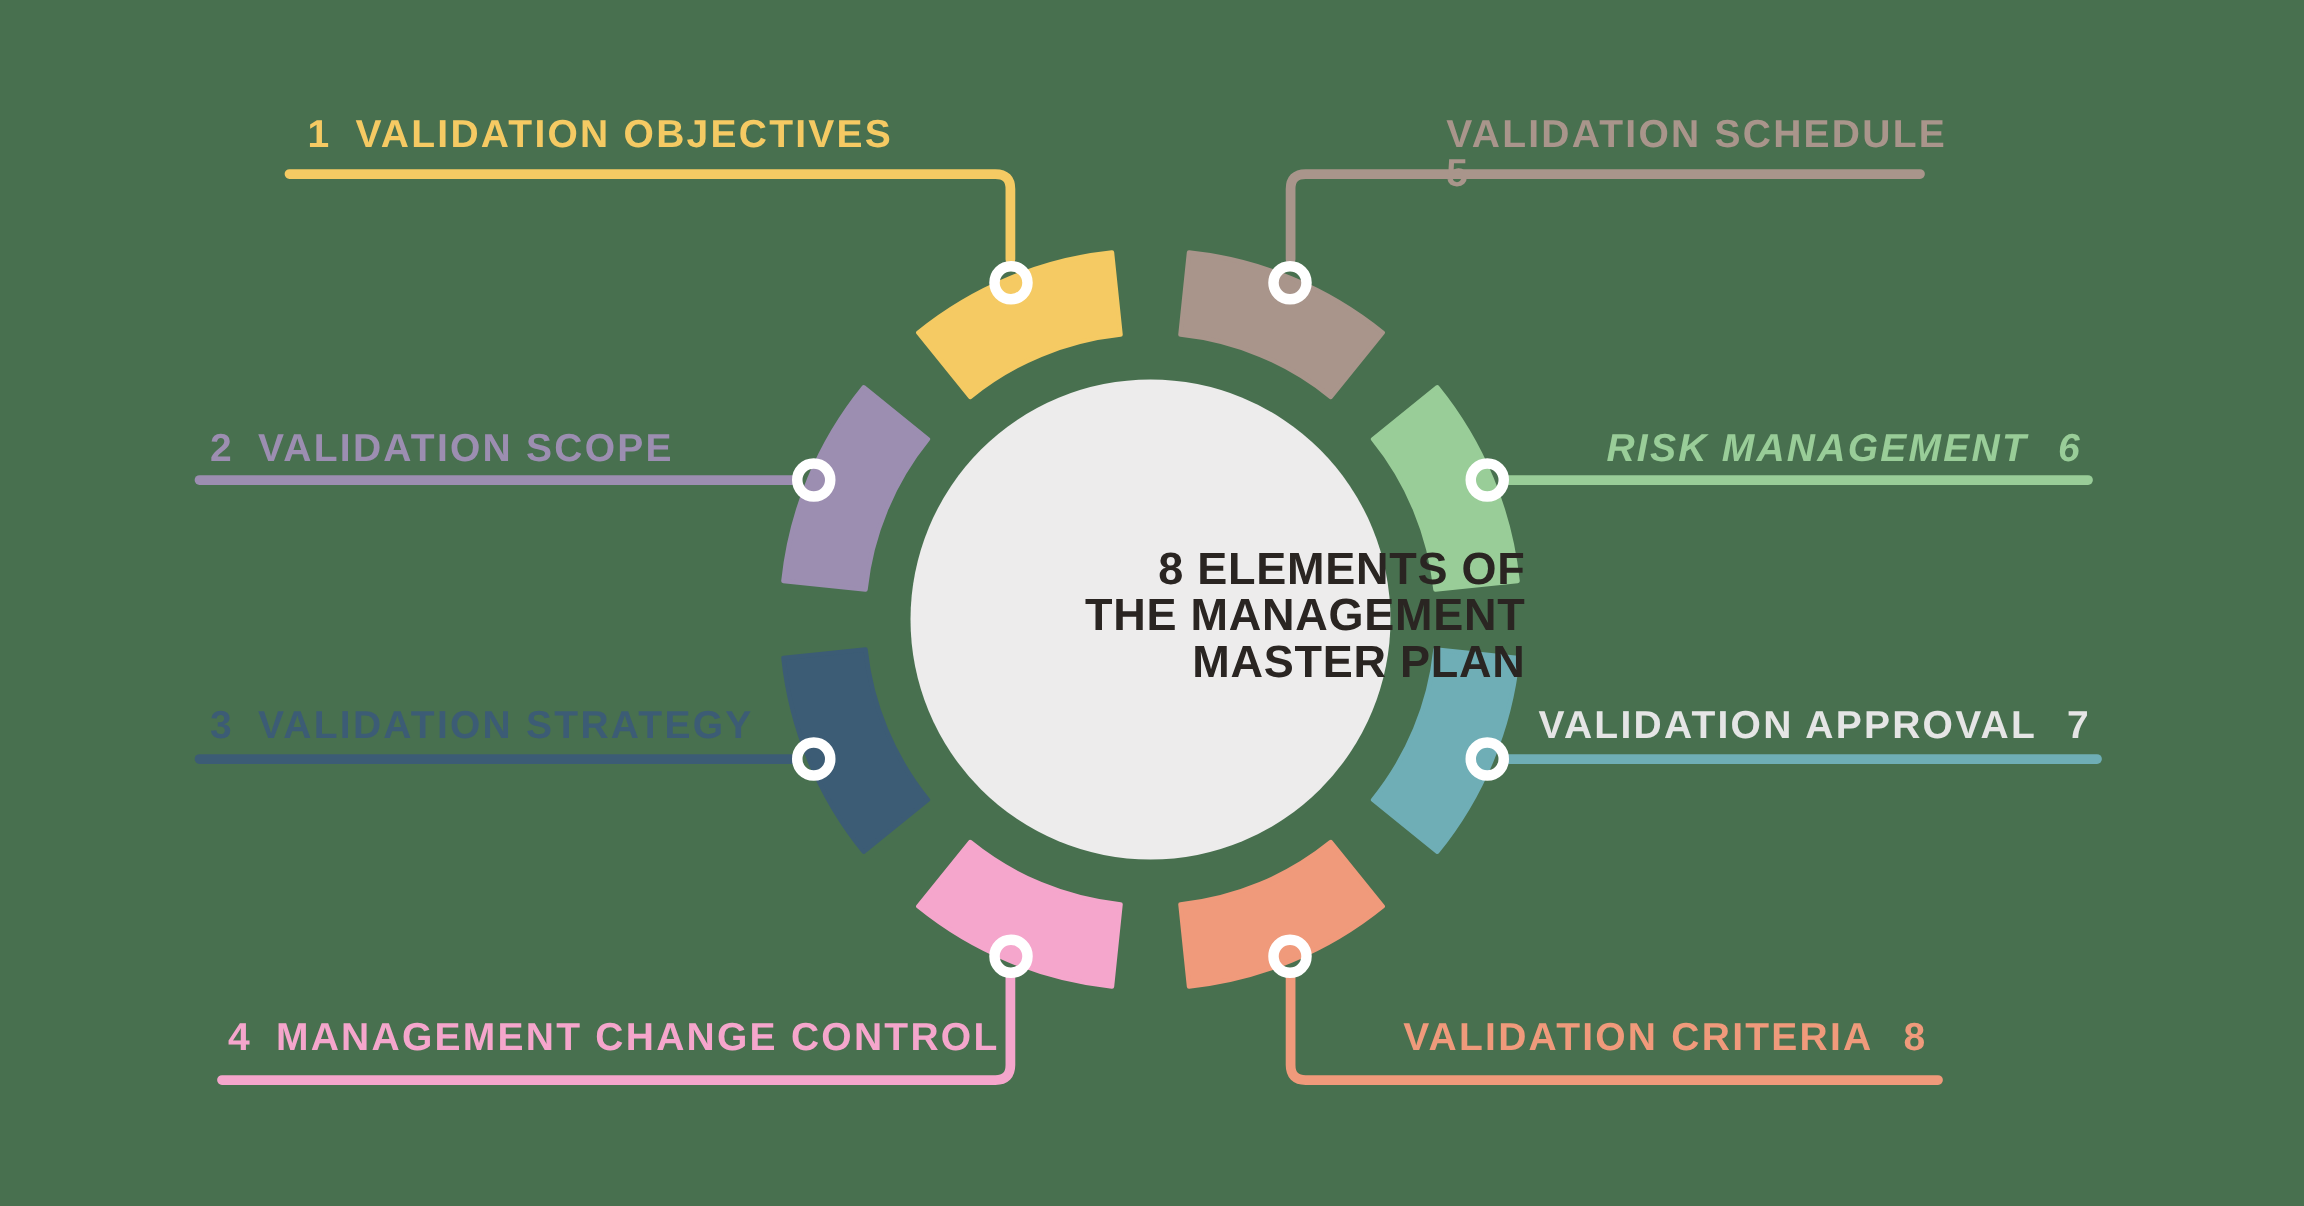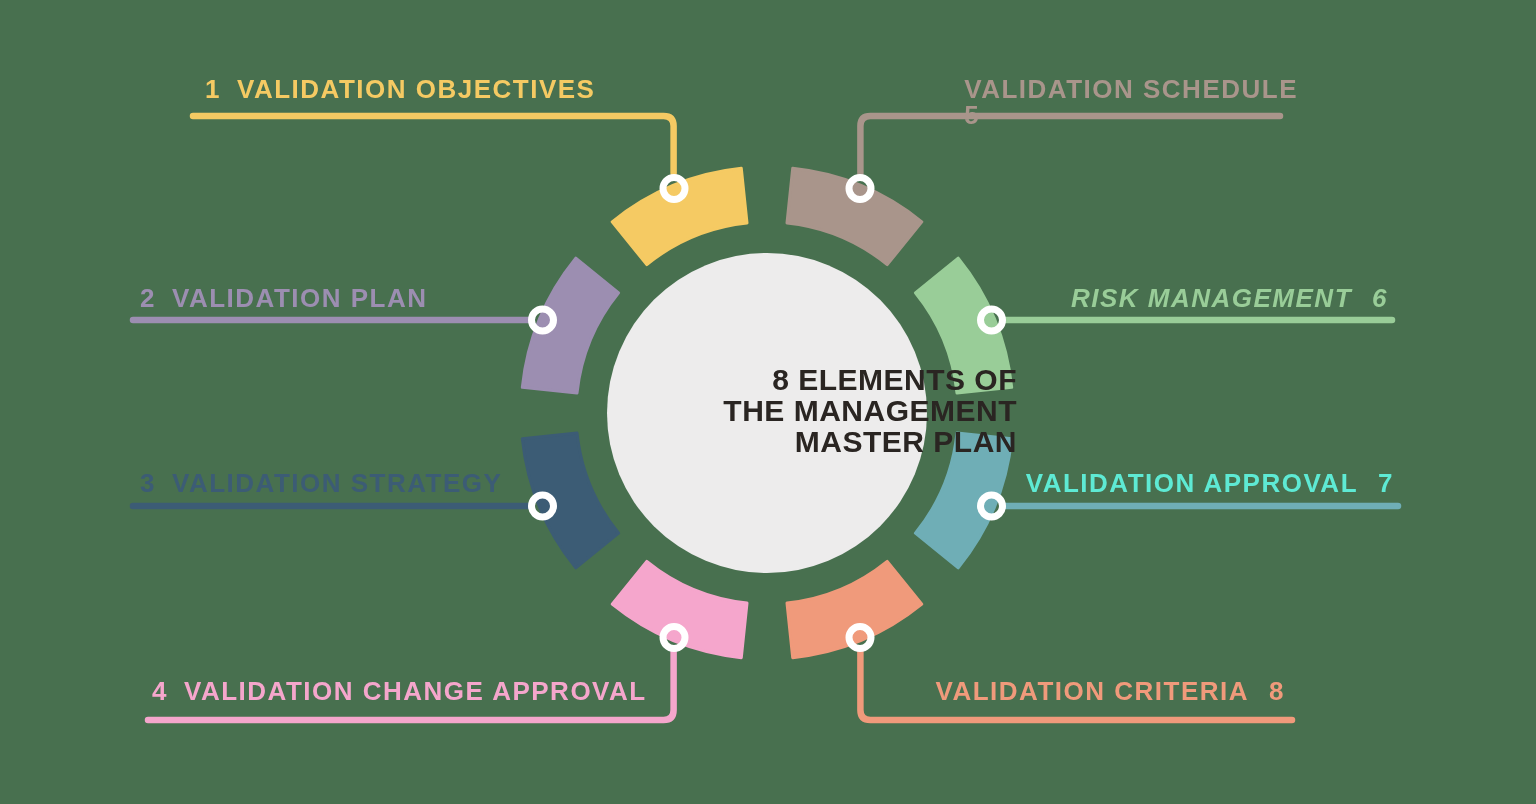--- a/index.html
+++ b/index.html
@@ -67,44 +67,44 @@
       <circle cx="860.0" cy="637.5" r="11" fill="none" stroke="#FFFFFF" stroke-width="7"></circle>
     </svg>
 
   <div class="label left" style="left: 205px; top: 76px; color: rgb(245, 202, 99);">
     <span class="num">1</span>
     <span class="txt">VALIDATION OBJECTIVES</span>
   </div>
 
   <div class="label left" style="left: 140px; top: 285px; color: rgb(156, 142, 177);">
     <span class="num">2</span>
-    <span class="txt">VALIDATION PLAN</span>
+    <span class="txt">VALIDATION SCOPE</span>
   </div>
 
   <div class="label left" style="left: 140px; top: 470px; color: rgb(60, 92, 117);">
     <span class="num">3</span>
     <span class="txt">VALIDATION STRATEGY</span>
   </div>
 
   <div class="label left" style="left: 152px; top: 678px; color: rgb(245, 166, 204);">
     <span class="num">4</span>
-    <span class="txt">VALIDATION CHANGE APPROVAL</span>
+    <span class="txt">MANAGEMENT CHANGE CONTROL</span>
   </div>
 
   <div class="label right" style="right: 258px; top: 76px; color: rgb(169, 149, 139); flex-direction: column;">
     <span class="txt">VALIDATION SCHEDULE</span>
     <span class="num">5</span>
   </div>
 
   <div class="label right" style="right: 148px; top: 285px; color: rgb(153, 205, 152); font-style: italic;">
     <span class="txt">RISK MANAGEMENT</span>
     <span class="num">6</span>
   </div>
 
-  <div class="label right" style="right: 142px; top: 470px; color: #5eead4;">
+  <div class="label right" style="right: 142px; top: 470px; color: #e5e5e5;">
     <span class="txt">VALIDATION APPROVAL</span>
     <span class="num">7</span>
   </div>
 
   <div class="label right" style="right: 251px; top: 678px; color: rgb(240, 154, 123);">
     <span class="txt">VALIDATION CRITERIA</span>
     <span class="num">8</span>
   </div>
 
   <div id="center-title" style="color: rgb(42, 37, 34);">

